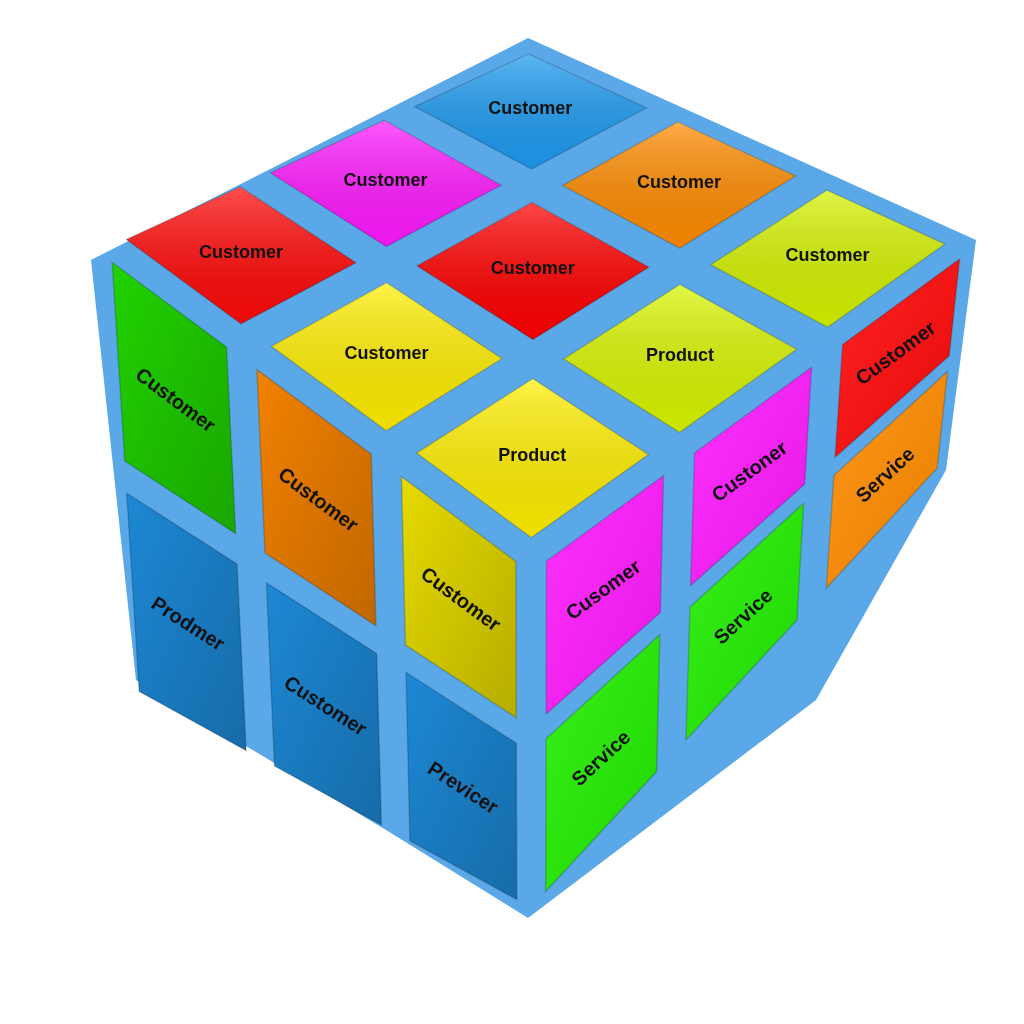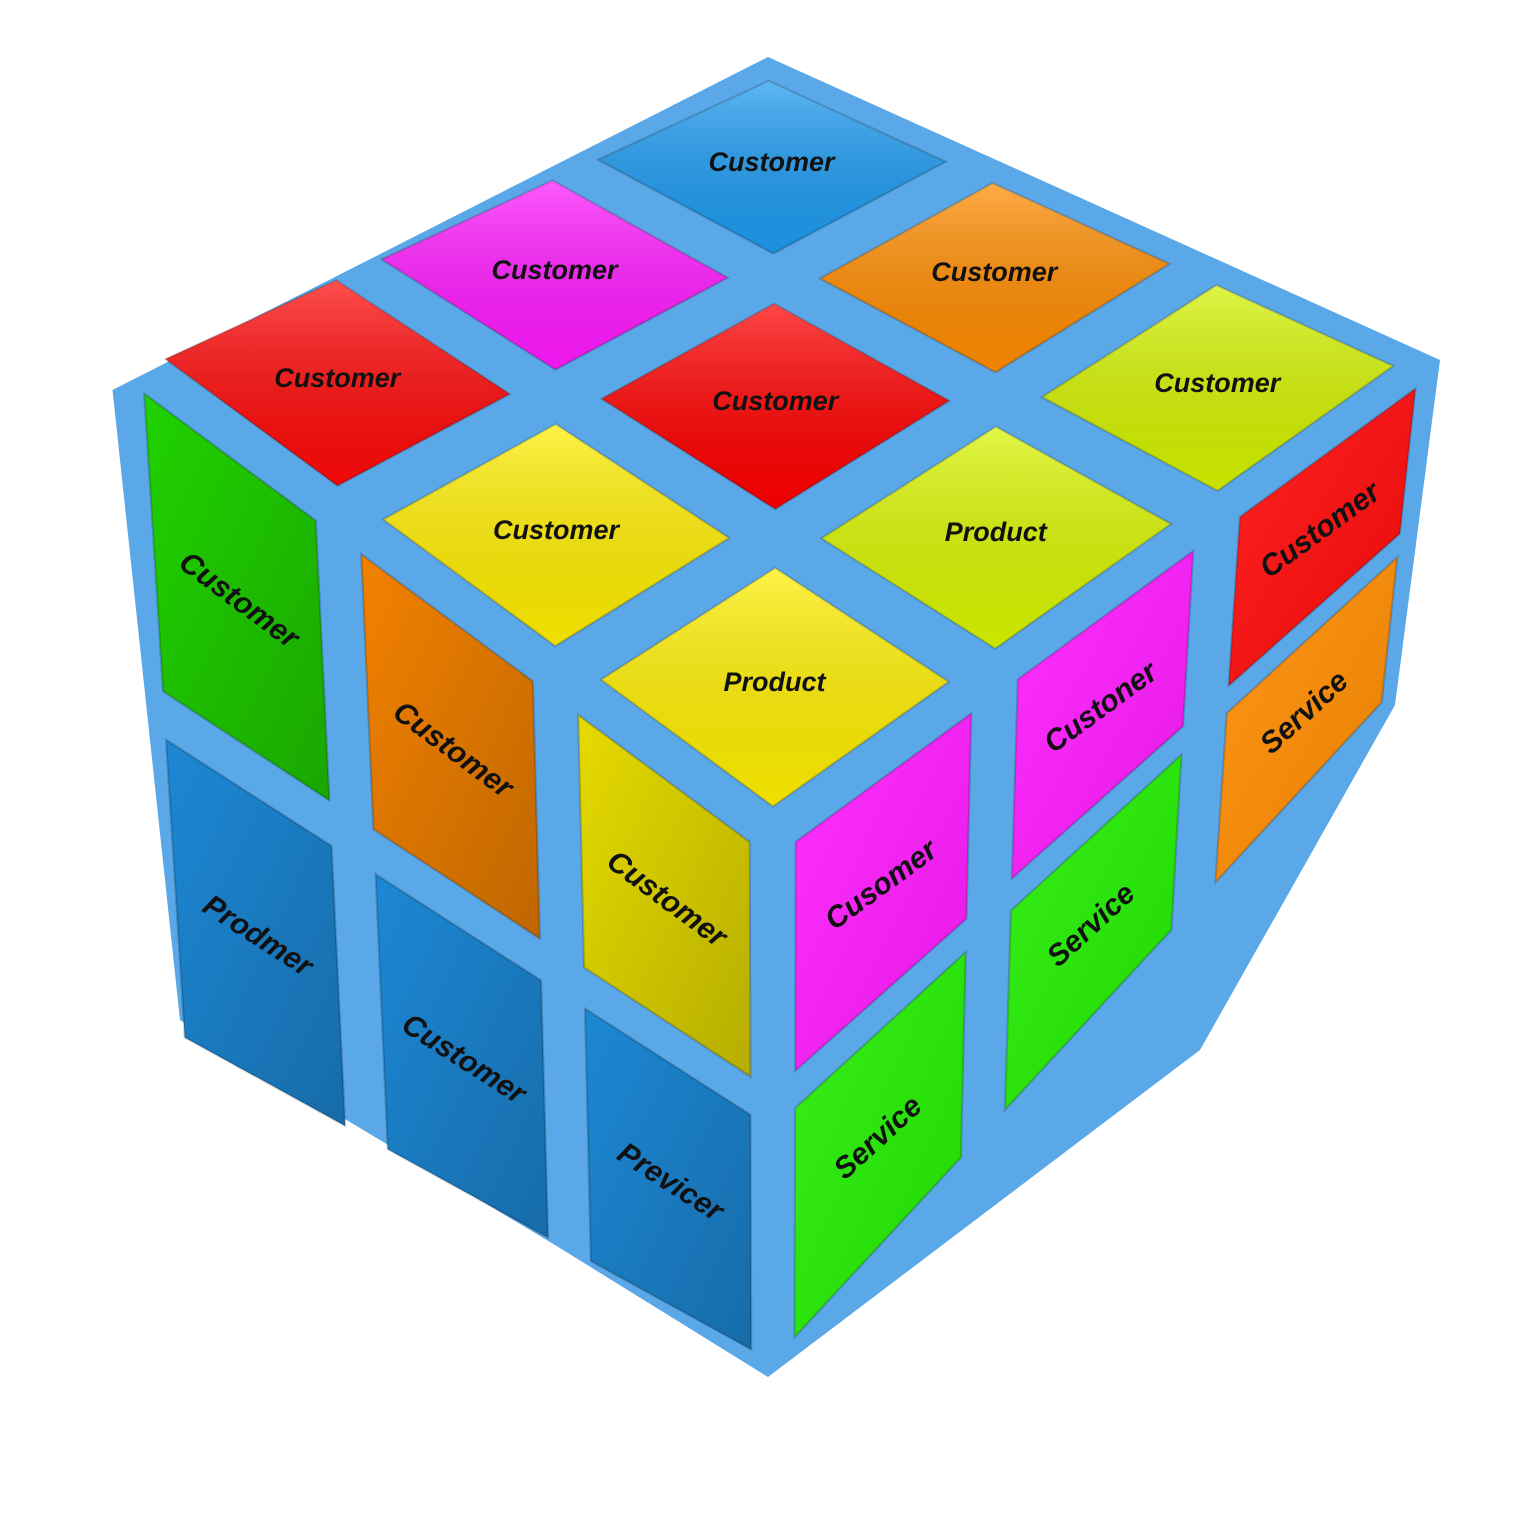--- a/index.html
+++ b/index.html
@@ -1,17 +1,17 @@
 <!DOCTYPE html>
 <html><head>
 <meta charset="utf-8">
 <style>
   html,body{margin:0;padding:0;background:#ffffff;}
   body{width:1024px;height:1024px;overflow:hidden;position:relative;}
-  #stage{position:absolute;left:0;top:0;width:848px;height:1024px;font-style:italic;}
+  #stage{position:absolute;left:16px;top:0;width:848px;height:1024px;}
   svg text{font-family:"Liberation Sans","DejaVu Sans",sans-serif;font-weight:bold;fill:#111;}
   .tile{stroke:rgba(0,0,0,0.18);stroke-width:1.5;}
 </style>
 </head>
 <body>
 
 <div id="stage">
 <svg width="1024" height="1024" viewBox="0 0 1024 1024" xmlns="http://www.w3.org/2000/svg">
   <defs>
     <linearGradient id="shadeTop" x1="0" y1="0" x2="0" y2="1">

